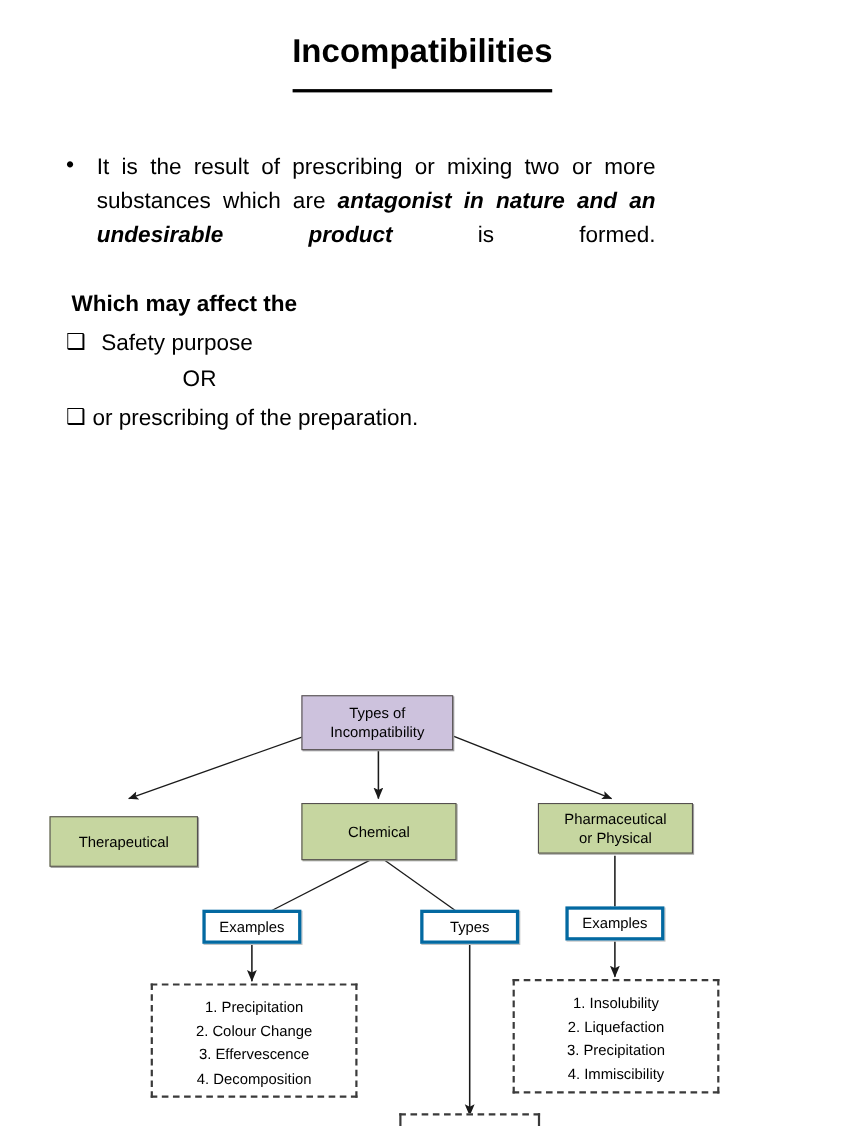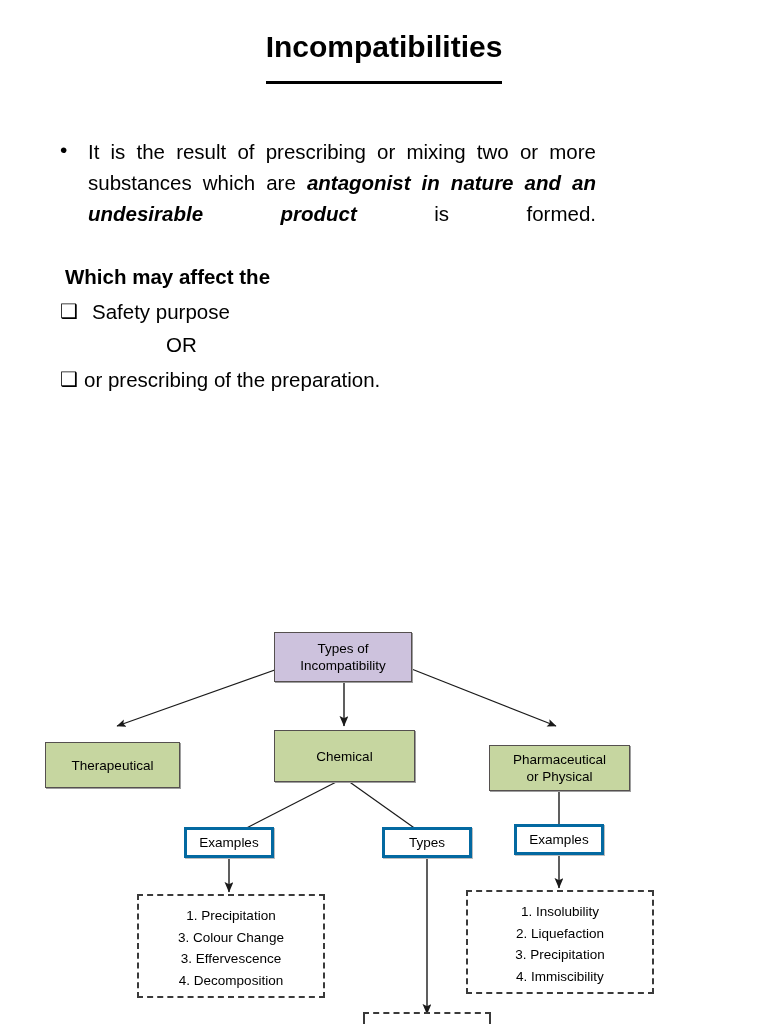--- a/index.html
+++ b/index.html
@@ -212,42 +212,42 @@
   </div>
 
   <div class="node node-green" style="left:45px; top:130px; width:135px; height:46px;margin-top:12px;">
     <span>Therapeutical</span>
   </div>
 
   <div class="node node-green" style="left:274px; top:130px; width:141px; height:52px;">
     <span>Chemical</span>
   </div>
 
-  <div class="node node-green" style="left:489px; top:145px; width:141px; height:46px;">
+  <div class="node node-green" style="left:489px; top:130px; width:141px; height:46px;">
     <div>
       <div>Pharmaceutical</div>
       <div>or Physical</div>
     </div>
   </div>
 
   <div class="node node-white" style="left:184px; top:227px; width:90px; height:31px;">
     <span>Examples</span>
   </div>
 
   <div class="node node-white" style="left:382px; top:227px; width:90px; height:31px;">
     <span>Types</span>
   </div>
 
   <div class="node node-white" style="left:514px; top:224px; width:90px; height:31px;">
     <span>Examples</span>
   </div>
 
   <div class="node node-dashed" style="left:137px; top:294px; width:188px; height:104px;">
     <div class="li">1. Precipitation</div>
-    <div class="li">3. Colour Change</div>
+    <div class="li">2. Colour Change</div>
     <div class="li">3. Effervescence</div>
     <div class="li">4. Decomposition</div>
   </div>
 
   <div class="node node-dashed" style="left:466px; top:290px; width:188px; height:104px;">
     <div class="li">1. Insolubility</div>
     <div class="li">2. Liquefaction</div>
     <div class="li">3. Precipitation</div>
     <div class="li">4. Immiscibility</div>
   </div>

